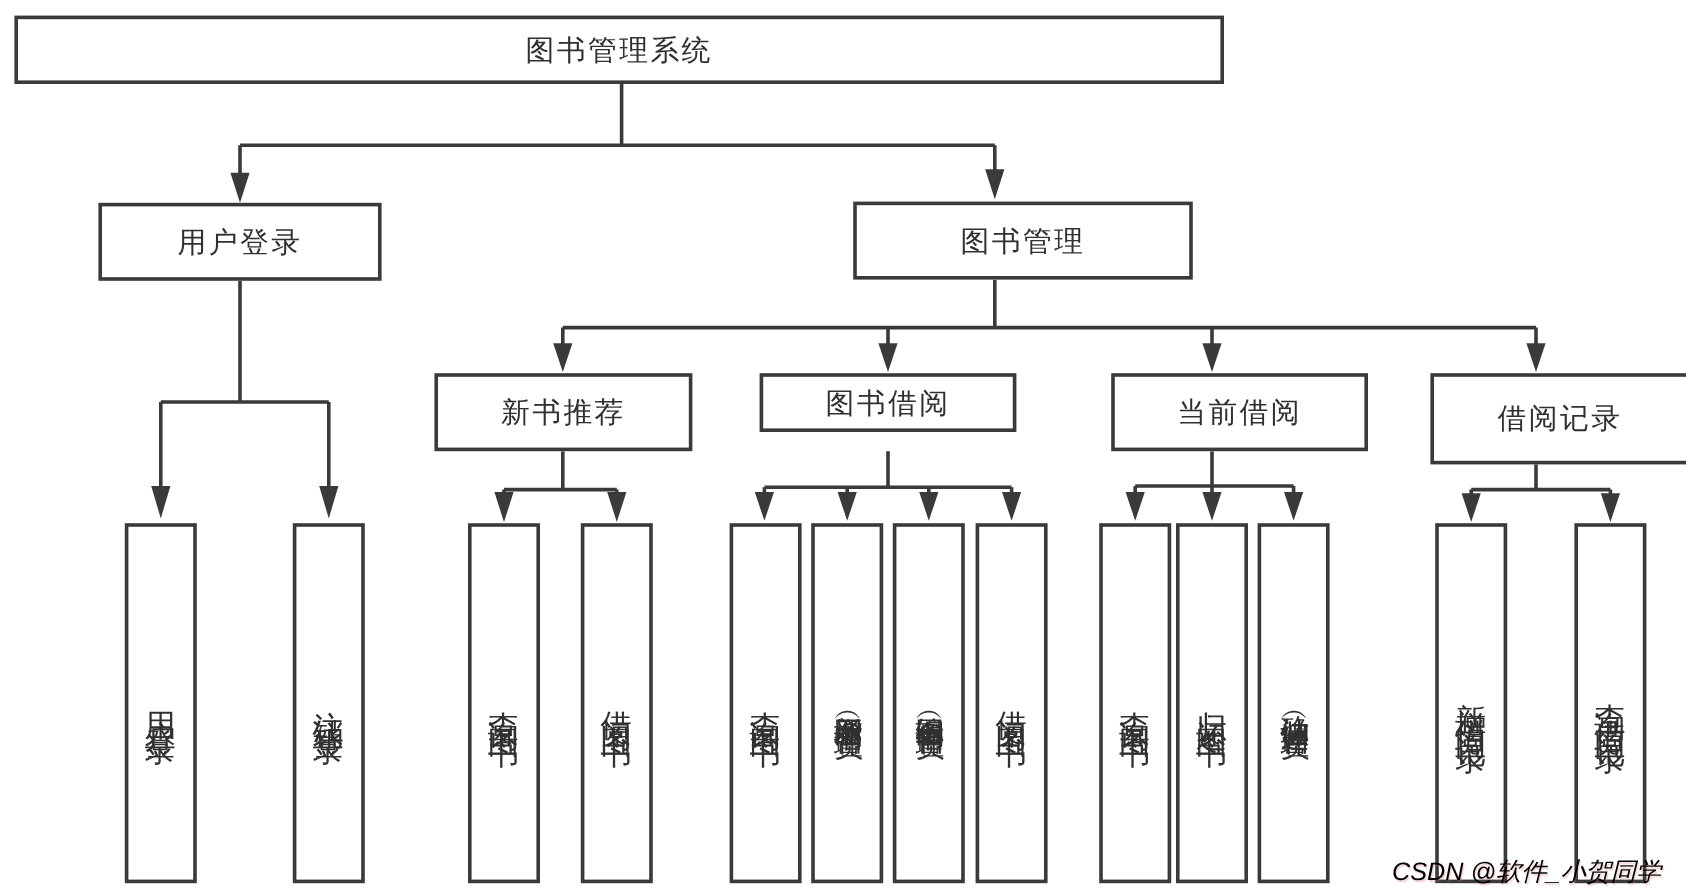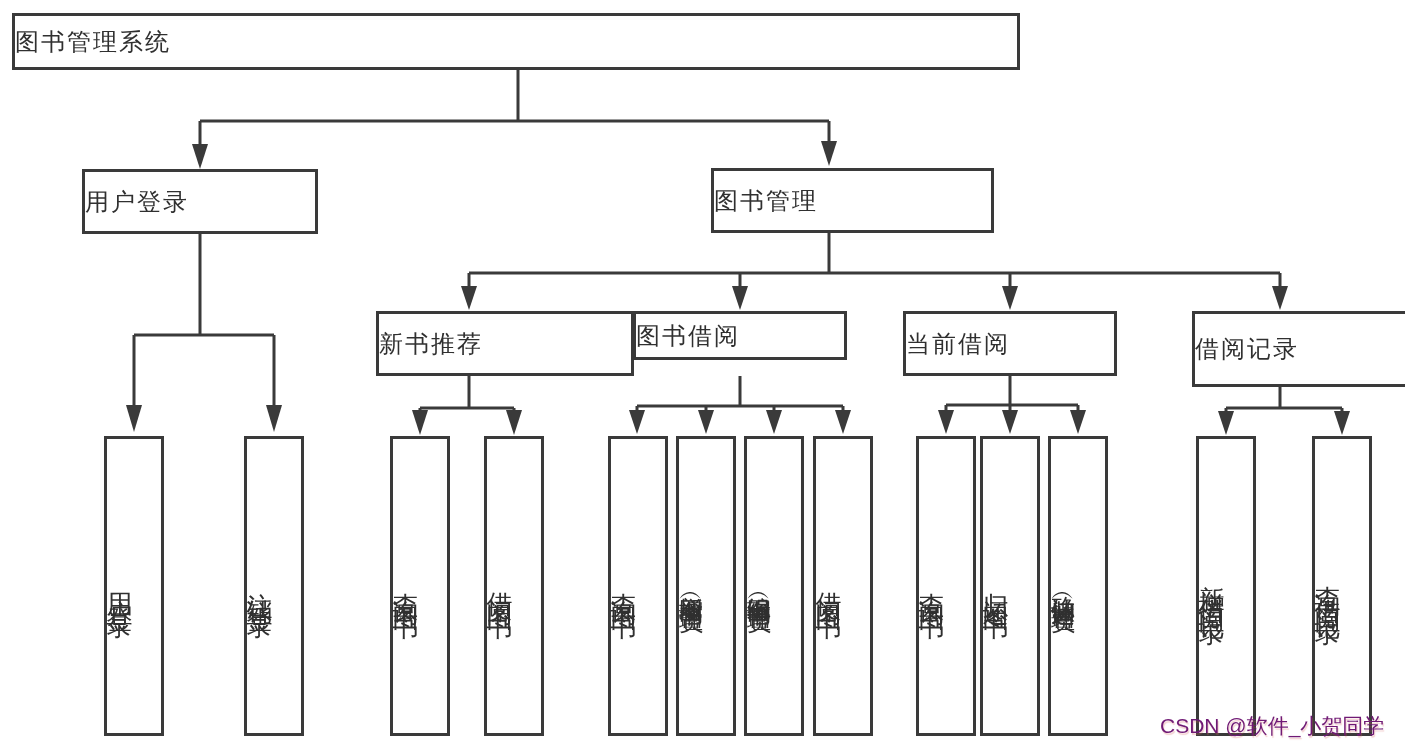--- a/index.html
+++ b/index.html
@@ -16,41 +16,42 @@
     left: 0; top: 0;
     width: 1405px; height: 747px;
   }
   .node {
     position: absolute;
     box-sizing: border-box;
     border: 3px solid #3a3a3a;
     background: #ffffff;
     display: flex;
     align-items: center;
-    justify-content: flex-start;
+    justify-content: center;
     color: #303030;
   }
   .hbox { font-size: 24px; letter-spacing: 2px; white-space: nowrap; }
   .vbox span {
     writing-mode: vertical-rl;
     text-orientation: mixed;
     font-size: 26px;
     letter-spacing: 7px;
     line-height: 1;
   }
   .vbox.long span { font-size: 24px; letter-spacing: 2px; }
   .watermark {
     position: absolute;
     left: 1160px;
     top: 712px;
     font-size: 21px;
-    color: #701a75;
+    color: #000000;
     text-shadow: 1px 2px 1px rgba(214, 96, 96, 0.30);
     white-space: nowrap;
     z-index: 5;
+    font-style: italic;
   }
 </style>
 </head>
 <body>
 
 <div class="stage">
 
   <svg class="wires" viewBox="0 0 1405 747" xmlns="http://www.w3.org/2000/svg">
     <g stroke="#3a3a3a" stroke-width="3" fill="none">
 
@@ -95,27 +96,27 @@
     <span>图书管理系统</span>
   </div>
 
   <div class="node hbox" style="left:82px;top:169px;width:236px;height:65px">
     <span>用户登录</span>
   </div>
   <div class="node hbox" style="left:711px;top:168px;width:283px;height:65px">
     <span>图书管理</span>
   </div>
 
-  <div class="node hbox" style="left:376px;top:311px;width:258px;height:65px">
+  <div class="node hbox" style="left:362px;top:311px;width:215px;height:65px">
     <span>新书推荐</span>
   </div>
   <div class="node hbox" style="left:633px;top:311px;width:214px;height:49px">
     <span>图书借阅</span>
   </div>
-  <div class="node hbox" style="left:903px;top:311px;width:214px;height:65px">
+  <div class="node hbox" style="left:926px;top:311px;width:214px;height:65px">
     <span>当前借阅</span>
   </div>
   <div class="node hbox" style="left:1192px;top:311px;width:216px;height:76px">
     <span>借阅记录</span>
   </div>
 
   <div class="node vbox" style="left:104px;top:436px;width:60px;height:300px">
     <span>用户登录</span>
   </div>
   <div class="node vbox" style="left:244px;top:436px;width:60px;height:300px">

